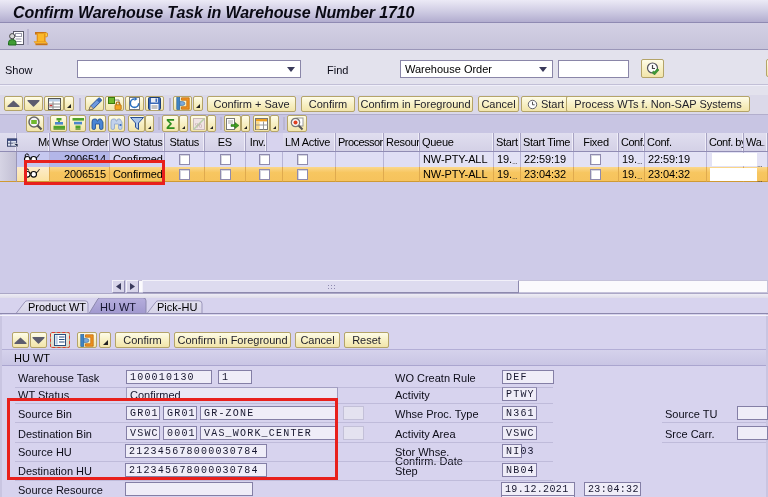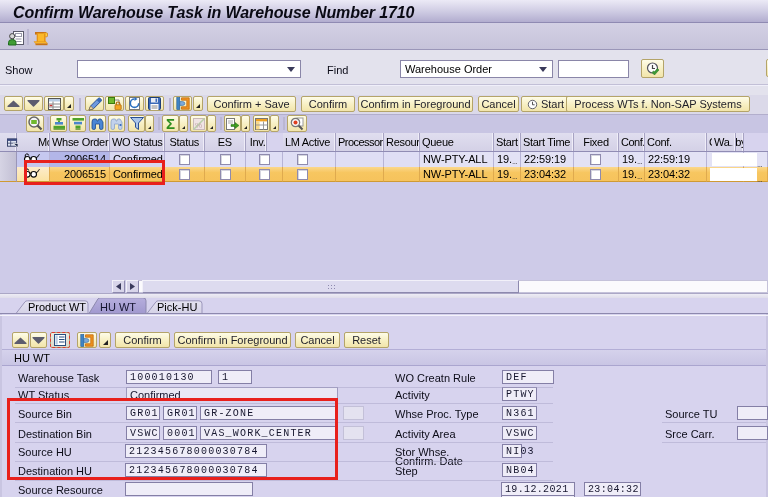--- a/index.html
+++ b/index.html
@@ -259,21 +259,21 @@
 <div class="hc" style="left:283px;width:53px">LM Active</div>
 <div class="hc" style="left:336px;width:48px"><span style="letter-spacing:-0.55px">Processor</span></div>
 <div class="hc" style="left:384px;width:36px">Resour<span style="font-size:8px;letter-spacing:-1px">...</span></div>
 <div class="hc" style="left:420px;width:74px">Queue</div>
 <div class="hc" style="left:494px;width:27px">Start</div>
 <div class="hc" style="left:521px;width:53px">Start Time</div>
 <div class="hc" style="left:574px;width:45px;text-align:center;padding-left:0">Fixed</div>
 <div class="hc" style="left:619px;width:26px"><span style="letter-spacing:-0.5px">Conf.</span></div>
 <div class="hc" style="left:645px;width:62px">Conf.</div>
 <div class="hc" style="left:707px;width:37px"><span style="letter-spacing:-0.5px">Conf. by</span></div>
-<div class="hc" style="left:712px;width:24px">Wa<span style="font-size:8px;letter-spacing:-1px">..</span></div>
+<div class="hc" style="left:744px;width:24px">Wa<span style="font-size:8px;letter-spacing:-1px">..</span></div>
 <svg class="a" style="left:7px;top:138px;z-index:5" width="11" height="10" viewBox="0 0 12 10">
  <rect x="0.5" y="0.5" width="10" height="8" fill="#dfe4f2" stroke="#2d3860"></rect>
  <rect x="0.5" y="0.5" width="10" height="2.2" fill="#3c4a80"></rect>
  <line x1="0.5" y1="5.2" x2="10.5" y2="5.2" stroke="#2d3860" stroke-width="0.8"></line>
  <line x1="4" y1="2.7" x2="4" y2="8.5" stroke="#2d3860" stroke-width="0.8"></line>
  <path d="M7,5.5 L12,5.5 L12,10 Z" fill="#1a2448" stroke="#fff" stroke-width="0.7"></path>
   </svg>
 <div class="a" style="left:0;top:151px;width:768px;height:1px;background:#908cb4"></div>
 <div class="c1" style="left:0px;width:17px;background:linear-gradient(90deg,#d6d4e4,#c2bfd4);border-right:1px solid #9a96b8"></div>
 <div class="c1" style="left:17px;width:33px;padding-left:6px;background:#c6c8ef"><svg width="18" height="12" viewBox="0 0 18 12">

